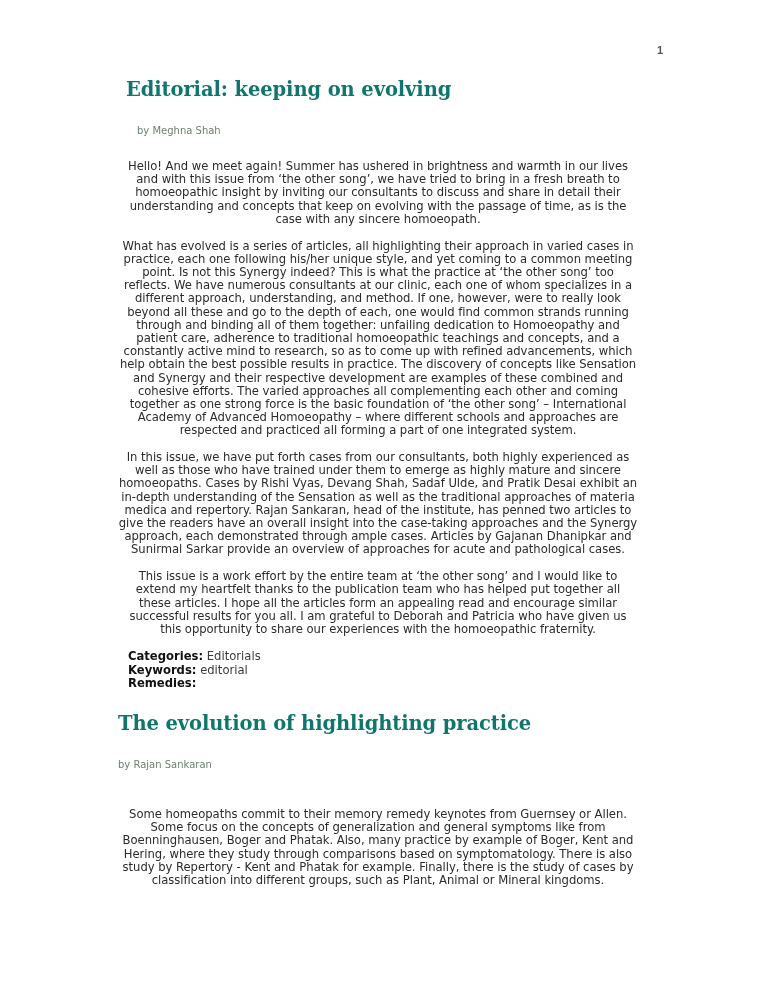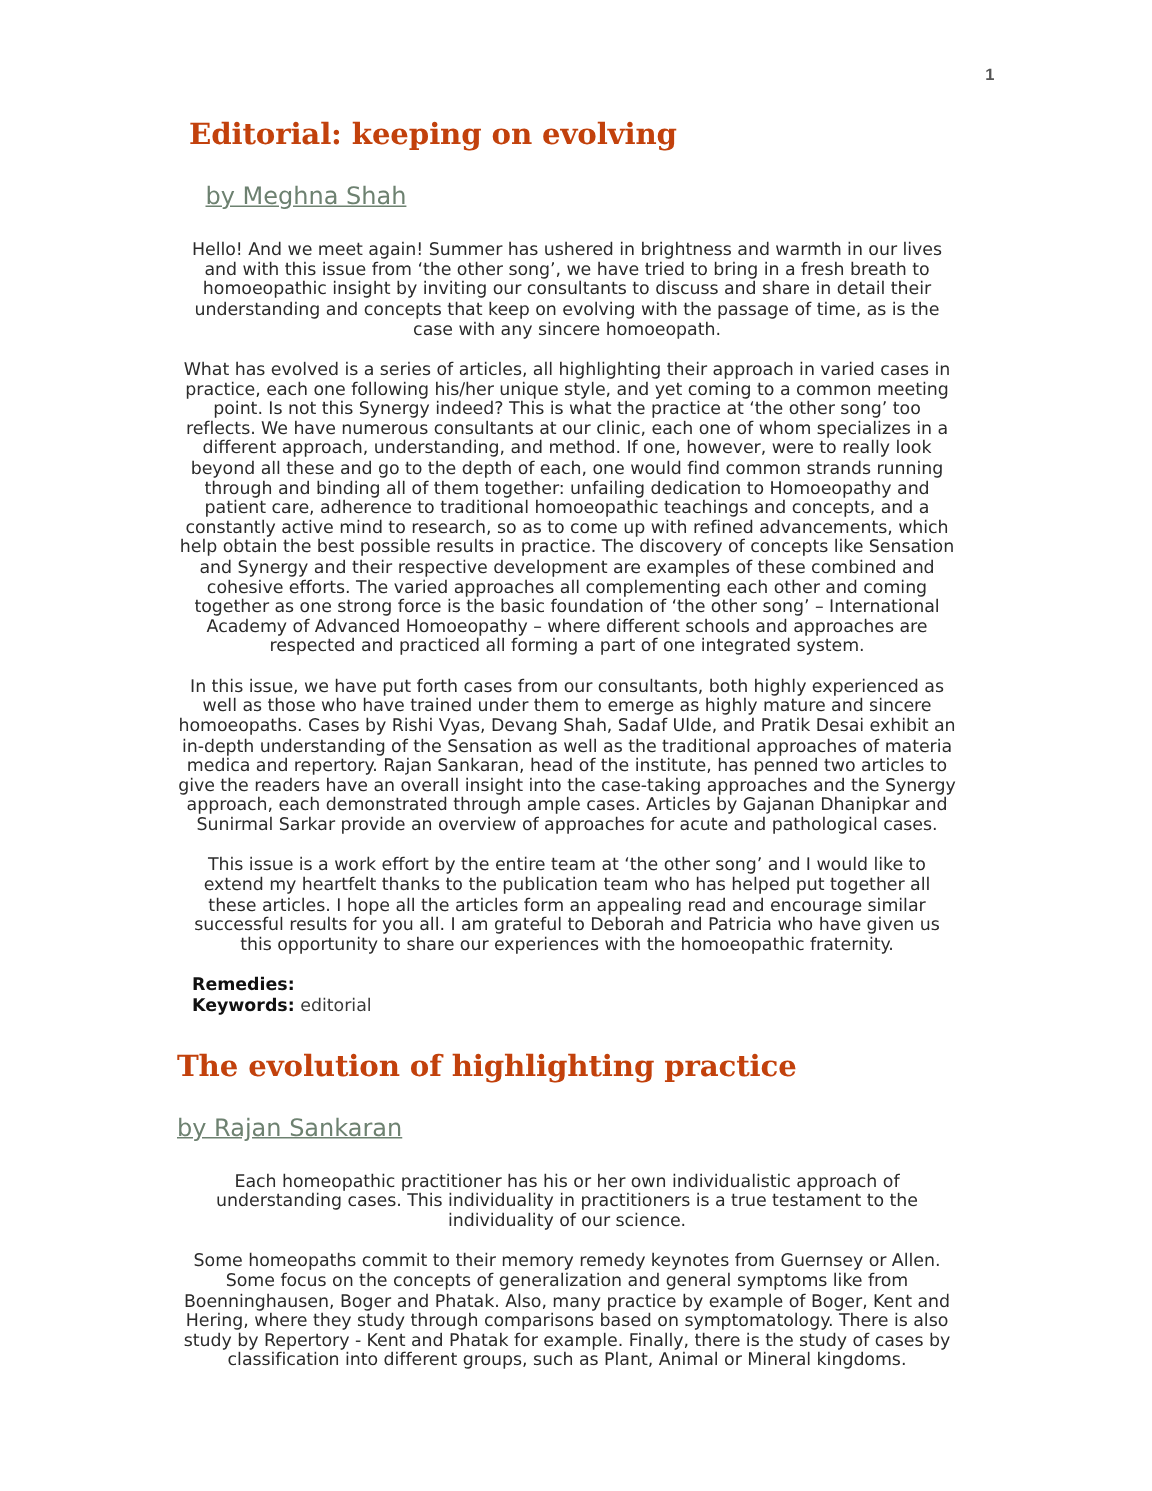--- a/index.html
+++ b/index.html
@@ -39,36 +39,35 @@
     position: absolute;
     top: 78px;
     left: 118px;
     width: 520px;
   }
   h1.article-title {
     font-family: "DejaVu Serif", serif;
     font-weight: bold;
     font-size: 19.5px;
     line-height: 24px;
-    color: #c2410c;
+    color: #0f766e;
     margin: 0 0 0 0;
     padding: 0;
     letter-spacing: -0.1px;
   }
   h1.article-title.indented {
     margin-left: 8px;
   }
   .byline {
     font-family: "DejaVu Sans", sans-serif;
-    font-size: 16px;
+    font-size: 10px;
     line-height: 14px;
     color: #6d8170;
     margin: 0;
     padding: 0;
-    text-decoration: underline;
   }
   .byline.indented {
     margin-left: 19px;
   }
   p.body-text {
     font-family: "DejaVu Sans", sans-serif;
     font-size: 11.6px;
     line-height: 13.2px;
     color: #2b2b2b;
     margin: 0;
@@ -127,44 +126,47 @@
       <p class="body-text">In this issue, we have put forth cases from our consultants, both highly experienced as well as those who have trained under them to emerge as highly mature and sincere homoeopaths. Cases by Rishi Vyas, Devang Shah, Sadaf Ulde, and Pratik Desai exhibit an in-depth understanding of the Sensation as well as the traditional approaches of materia medica and repertory. Rajan Sankaran, head of the institute, has penned two articles to give the readers have an overall insight into the case-taking approaches and the Synergy approach, each demonstrated through ample cases. Articles by Gajanan Dhanipkar and Sunirmal Sarkar provide an overview of approaches for acute and pathological cases.</p>
 
       <div class="spacer-para"></div>
 
       <p class="body-text">This issue is a work effort by the entire team at ‘the other song’ and I would like to extend my heartfelt thanks to the publication team who has helped put together all these articles. I hope all the articles form an appealing read and encourage similar successful results for you all. I am grateful to Deborah and Patricia who have given us this opportunity to share our experiences with the homoeopathic fraternity.</p>
 
       <div class="spacer-md"></div>
 
       <div class="meta-block">
         <div class="meta-row">
-          <span class="meta-label">Remedies:</span>
-          <span class="meta-value"></span>
+          <span class="meta-label">Categories:</span>
+          <span class="meta-value">Editorials</span>
         </div>
         <div class="meta-row">
           <span class="meta-label">Keywords:</span>
           <span class="meta-value">editorial</span>
+        </div>
+        <div class="meta-row">
+          <span class="meta-label">Remedies:</span>
+          <span class="meta-value"></span>
         </div>
       </div>
 
     </div>
 
     <div class="spacer-lg"></div>
 
     <div>
 
       <h1 class="article-title">The evolution of highlighting practice</h1>
 
       <div class="spacer-lg"></div>
 
       <div class="byline">by Rajan Sankaran</div>
 
       <div class="spacer-lg"></div>
 
-      <p class="body-text">Each homeopathic practitioner has his or her own individualistic approach of understanding cases. This individuality in practitioners is a true testament to the individuality of our science.</p>
 
       <div class="spacer-para"></div>
 
       <p class="body-text">Some homeopaths commit to their memory remedy keynotes from Guernsey or Allen. Some focus on the concepts of generalization and general symptoms like from Boenninghausen, Boger and Phatak. Also, many practice by example of Boger, Kent and Hering, where they study through comparisons based on symptomatology. There is also study by Repertory - Kent and Phatak for example. Finally, there is the study of cases by classification into different groups, such as Plant, Animal or Mineral kingdoms.</p>
 
     </div>
 
   </div>
 </div>
 

